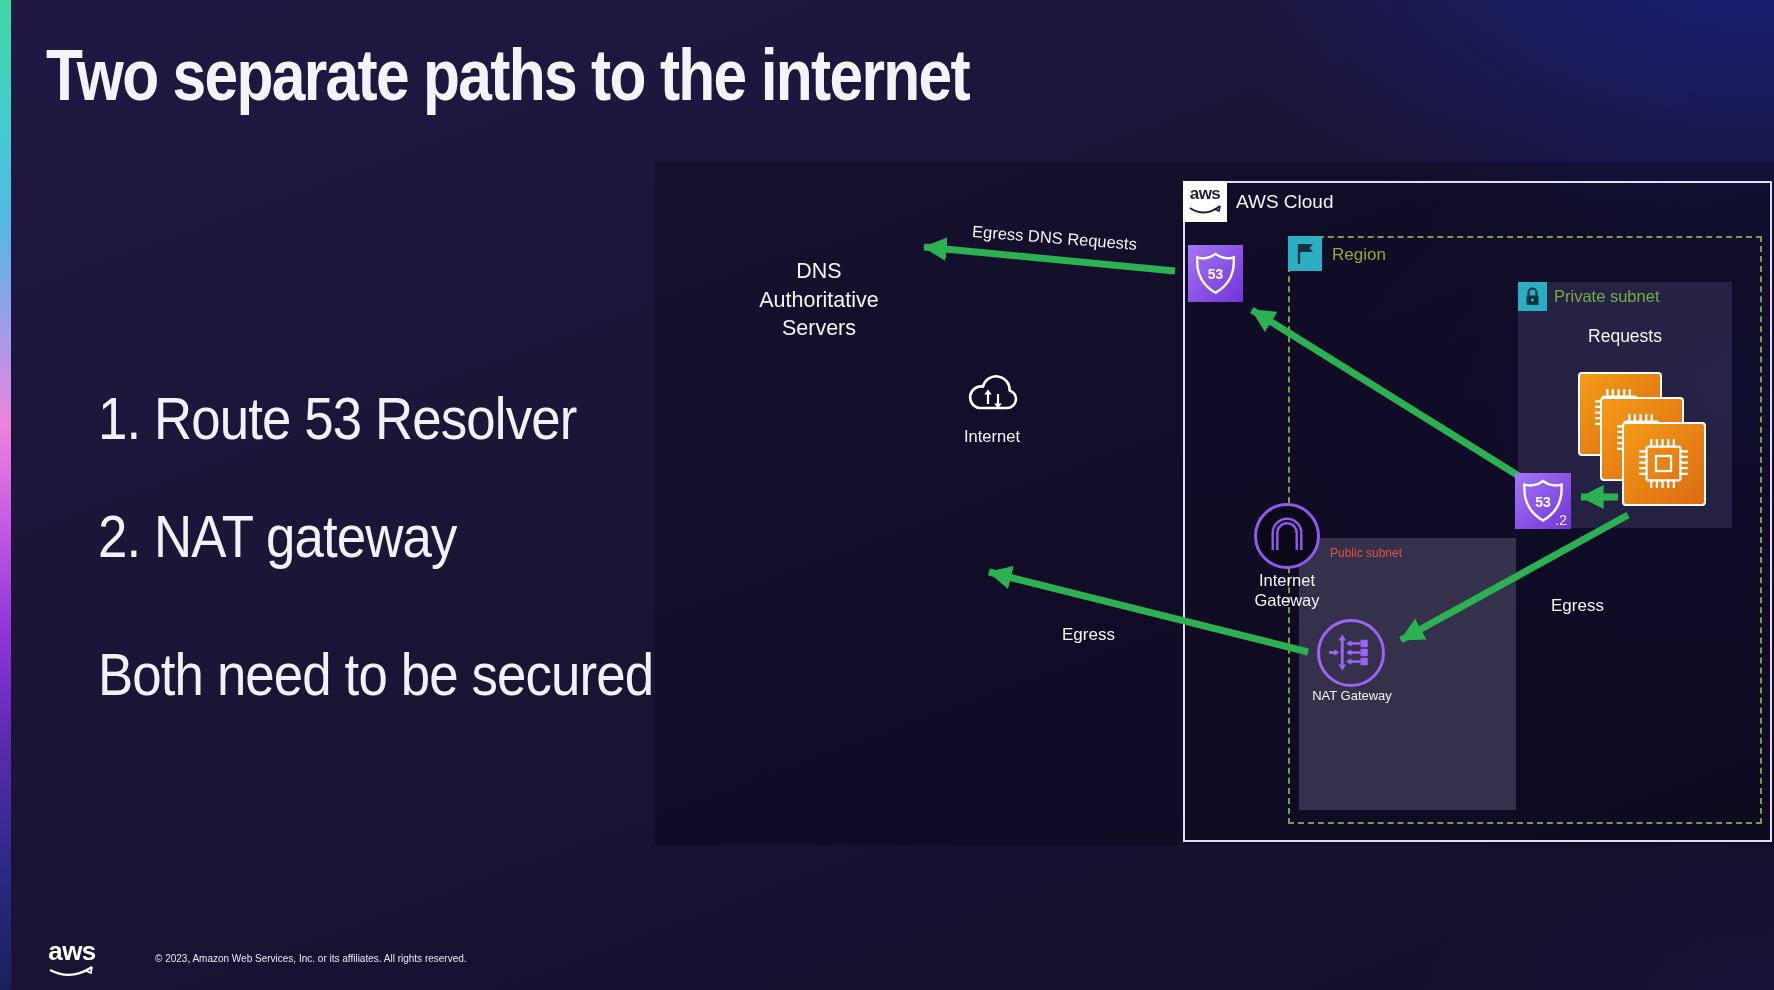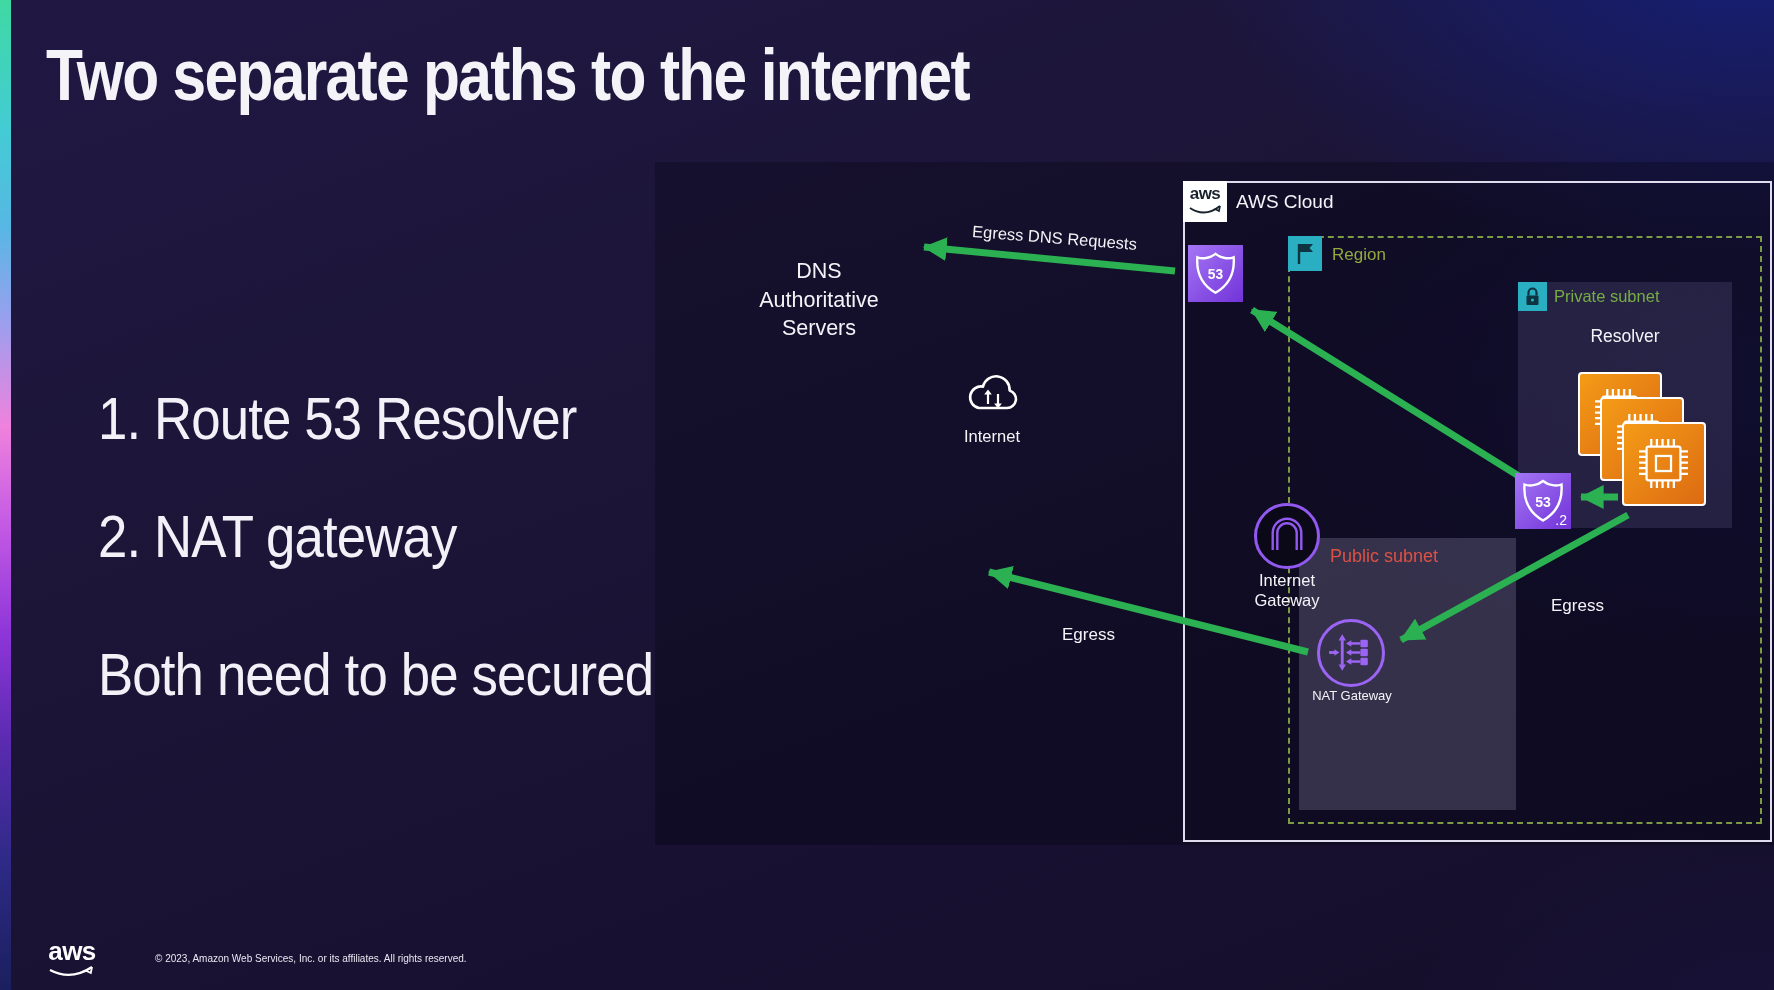--- a/index.html
+++ b/index.html
@@ -40,21 +40,21 @@
   .r53{background:linear-gradient(135deg,#a476f5,#7233d8);}
   .r53a{left:1188px;top:245px;width:55px;height:57px;z-index:45;}
   .r53b{left:1515px;top:473px;width:56px;height:56px;z-index:55;}
   .r53-suffix{position:absolute;right:4px;bottom:1px;font-size:14px;color:#fff;}
   .teal-sq{background:#2aaec2;}
   .flag-icon{left:1288px;top:236px;width:34px;height:35px;}
   .lock-icon{left:1518px;top:282px;width:29px;height:29px;}
   .region-label{left:1332px;top:245px;font-size:17px;color:#93a83f;white-space:nowrap;}
   .ps-label{left:1554px;top:287px;font-size:16.5px;color:#77ad45;white-space:nowrap;}
   .workloads-label{left:1518px;top:326px;width:214px;text-align:center;font-size:17.5px;}
-  .pub-label{left:1330px;top:546px;font-size:18px;color:#dd5145;white-space:nowrap;}
+  .pub-label{left:1330px;top:546px;font-size:12px;color:#dd5145;white-space:nowrap;}
   .chip{width:84px;height:84px;border:2.5px solid #fff;border-radius:4px;box-sizing:border-box;
     background:linear-gradient(135deg,#f49b17,#dc6a12);z-index:60;}
   .chip.c1{left:1578px;top:372px;}
   .chip.c2{left:1600px;top:397px;}
   .chip.c3{left:1622px;top:422px;}
   .igw-circle{left:1254px;top:503px;width:66px;height:66px;border:3px solid #9159ef;
     border-radius:50%;background:#0b0817;box-sizing:border-box;z-index:55;}
   .nat-circle{left:1317px;top:619px;width:68px;height:68px;border:3.5px solid #9c64f4;
     border-radius:50%;box-sizing:border-box;z-index:55;}
   .white-lbl{color:#f4f3f8;}
@@ -111,21 +111,21 @@
   <div class="abs region-label">Region</div>
 
   <div class="abs teal-sq lock-icon icon-sq">
     <svg width="29" height="29" viewBox="0 0 29 29">
       <path d="M10.5 13.5 v-3 a4 4 0 0 1 8 0 v3" stroke="#0d3440" stroke-width="2.2" fill="none"></path>
       <rect x="8.5" y="13.5" width="12" height="9.5" rx="1" fill="#0d3440"></rect>
       <circle cx="14.5" cy="18" r="1.6" fill="#2aaec2"></circle>
     </svg>
   </div>
   <div class="abs ps-label">Private subnet</div>
-  <div class="abs workloads-label white-lbl">Resolver</div>
+  <div class="abs workloads-label white-lbl">Requests</div>
 
   <div class="abs pub-label">Public subnet</div>
 
   <div class="abs r53 r53a icon-sq">
     <svg width="55" height="57" viewBox="0 0 56 56">
       <path d="M28 8 C33.5 12.5 41.5 13.5 46.5 11.5 C47.5 25 43 39 28 47.5 C13 39 8.5 25 9.5 11.5 C14.5 13.5 22.5 12.5 28 8 Z" fill="none" stroke="#fff" stroke-width="2.4"></path>
       <text x="28" y="33.5" text-anchor="middle" font-size="14" font-weight="bold" fill="#fff" font-family="Liberation Sans, sans-serif">53</text>
     </svg>
   </div>
 

